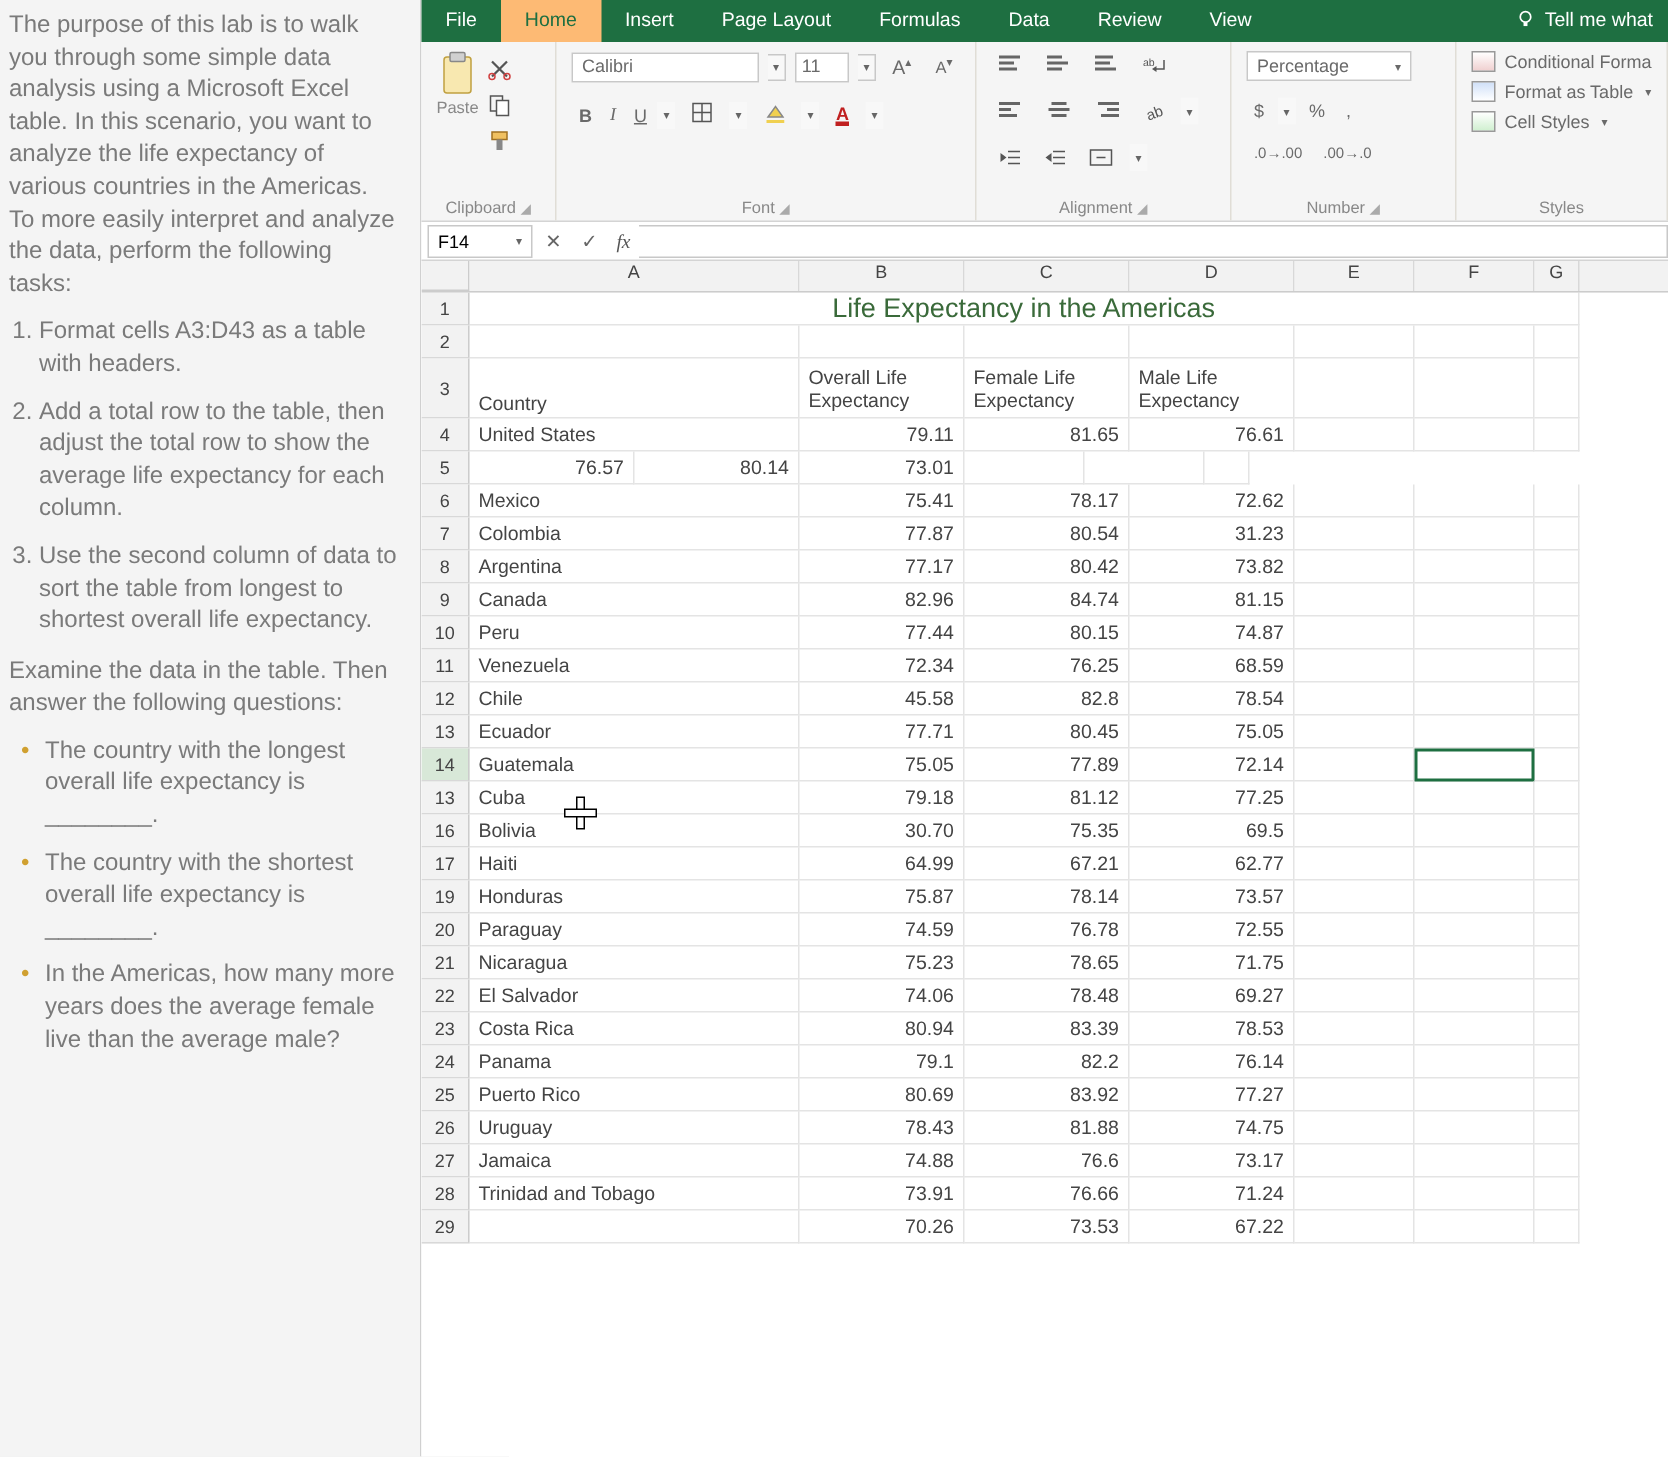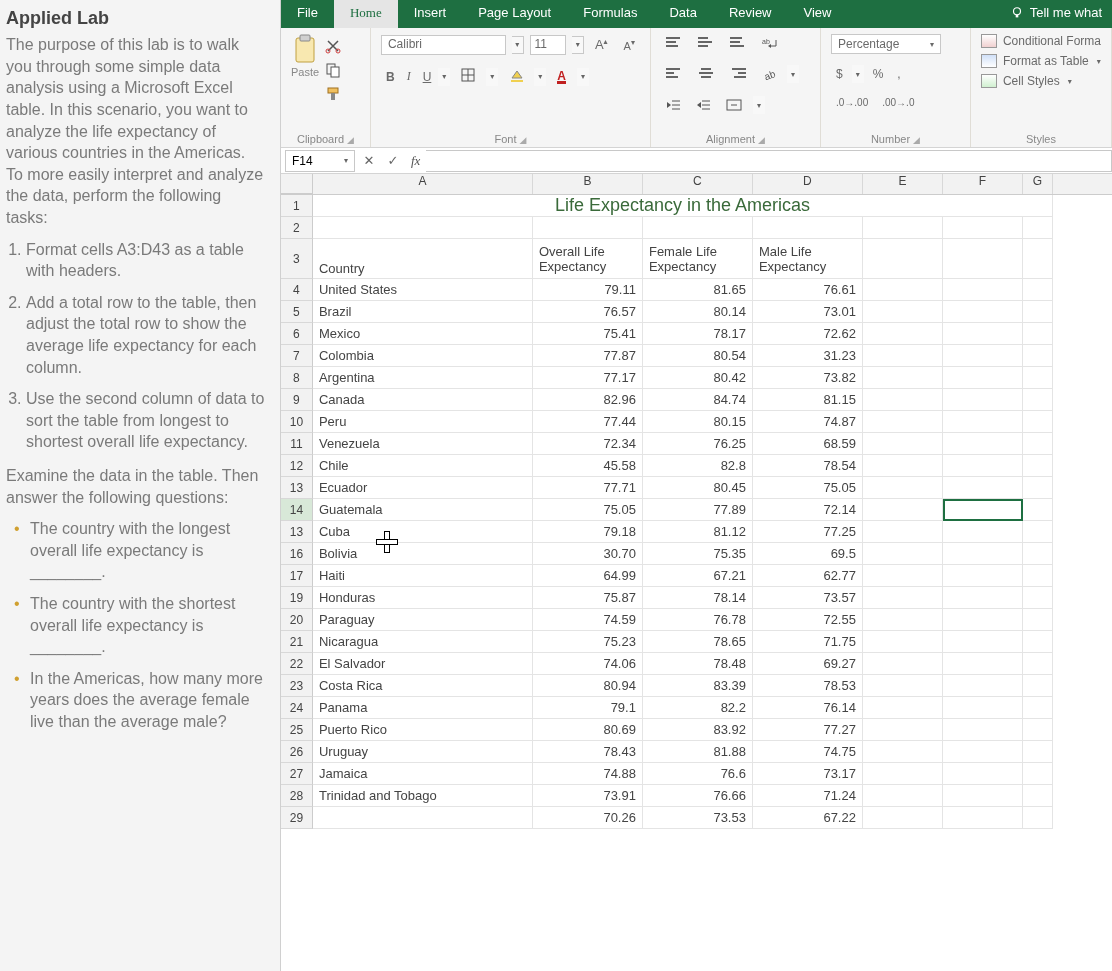--- a/index.html
+++ b/index.html
@@ -50,23 +50,22 @@
     color: #fff;
     height: 28px;
     font-size: 13px;
   }
   .tab {
     padding: 5px 16px 0 16px;
     cursor: pointer;
     height: 28px;
   }
   .tab.active {
-    background: #e5e5e5;
+    background: #fdba74;
     color: #1e6f41;
-    font-family: Liberation Serif, serif;
   }
   .tell-me {
     margin-left: auto;
     padding: 5px 10px 0 24px;
     position: relative;
     white-space: nowrap;
   }
   .bulb {
     position: absolute; left: 4px; top: 6px;
     width: 14px; height: 14px;
@@ -160,21 +159,20 @@
   .cursor-plus::before, .cursor-plus::after{
     content:""; position:absolute; background:#fff; outline:1.5px solid #000;
   }
   .cursor-plus::before{ left:8px; top:0; width:4px; height:20px;}
   .cursor-plus::after{ top:8px; left:0; height:4px; width:20px;}
 </style>
 </head>
 <body>
 
 <div class="left-pane">
-  <h2>Applied Lab</h2>
   <p>The purpose of this lab is to walk you through some simple data analysis using a Microsoft Excel table. In this scenario, you want to analyze the life expectancy of various countries in the Americas. To more easily interpret and analyze the data, perform the following tasks:</p>
   <ol>
     <li>Format cells A3:D43 as a table with headers.</li>
     <li>Add a total row to the table, then adjust the total row to show the average life expectancy for each column.</li>
     <li>Use the second column of data to sort the table from longest to shortest overall life expectancy.</li>
   </ol>
   <p>Examine the data in the table. Then answer the following questions:</p>
   <ul class="qlist">
     <li>The country with the longest overall life expectancy is ________.</li>
     <li>The country with the shortest overall life expectancy is ________.</li>
@@ -449,21 +447,20 @@
           <div class="cell cA ">United States</div>
           <div class="cell cB ">79.11</div>
           <div class="cell cC ">81.65</div>
           <div class="cell cD ">76.61</div>
           <div class="cell cE "></div>
           <div class="cell cF "></div>
           <div class="cell cG "></div>
         </div>
         <div class="row ">
     <div class="rowh">5</div>
-          <div class="cell cA ">Brazil</div>
           <div class="cell cB ">76.57</div>
           <div class="cell cC ">80.14</div>
           <div class="cell cD ">73.01</div>
           <div class="cell cE "></div>
           <div class="cell cF "></div>
           <div class="cell cG "></div>
         </div>
         <div class="row ">
     <div class="rowh">6</div>
           <div class="cell cA ">Mexico</div>

